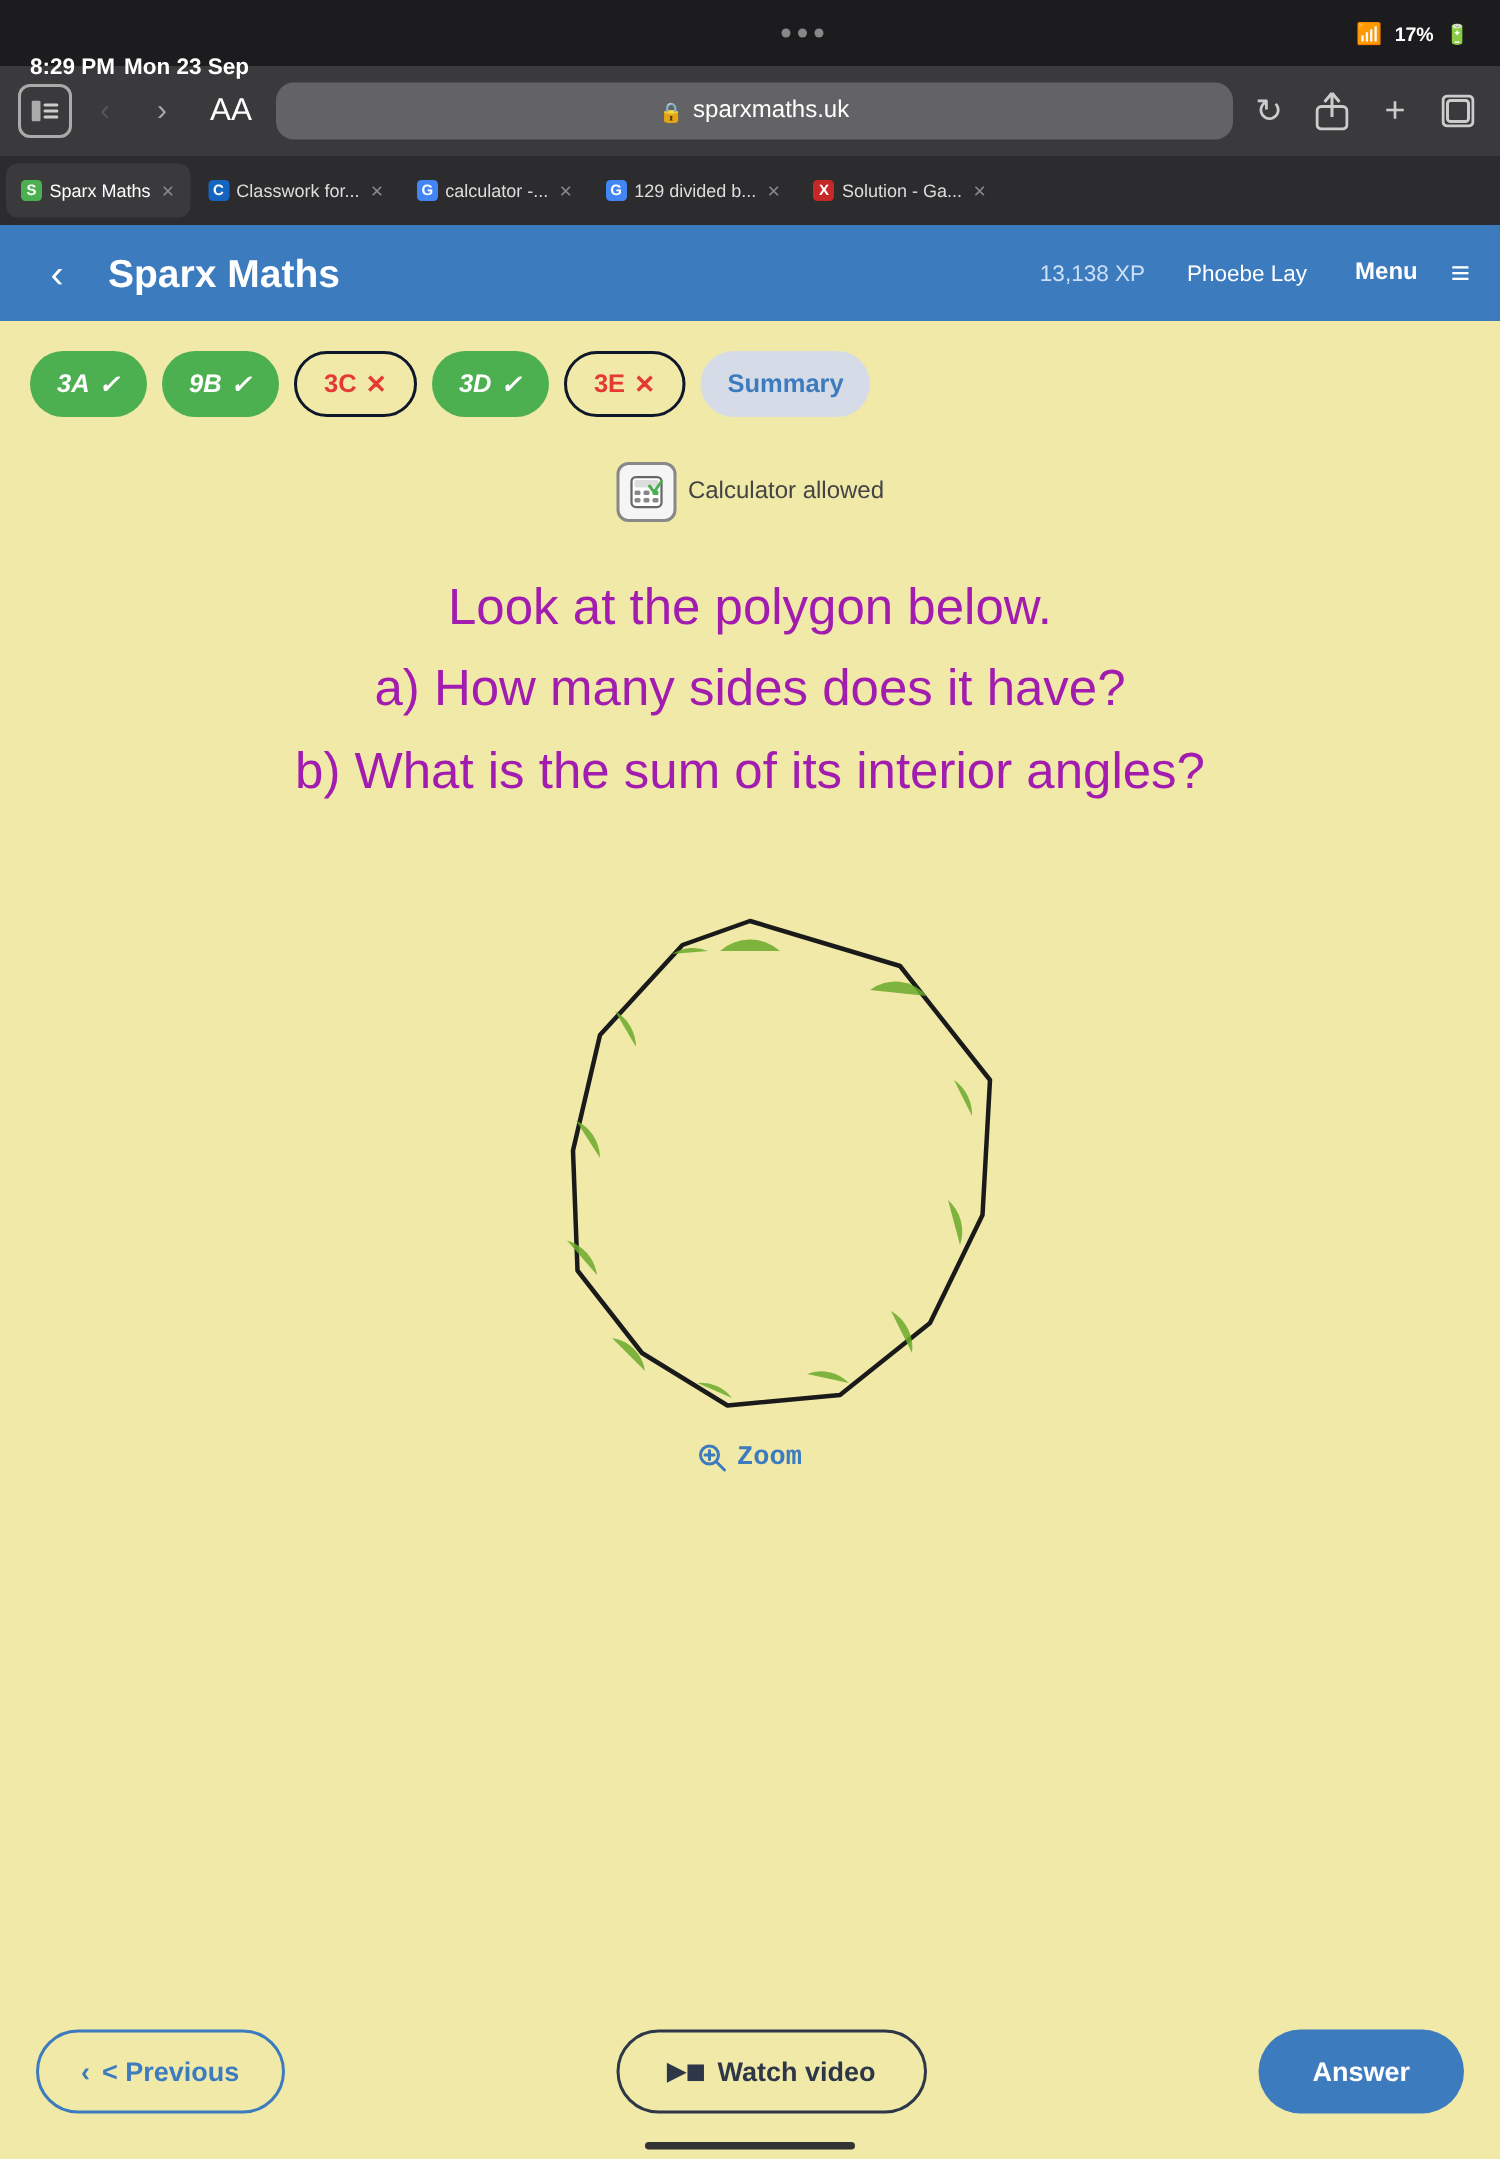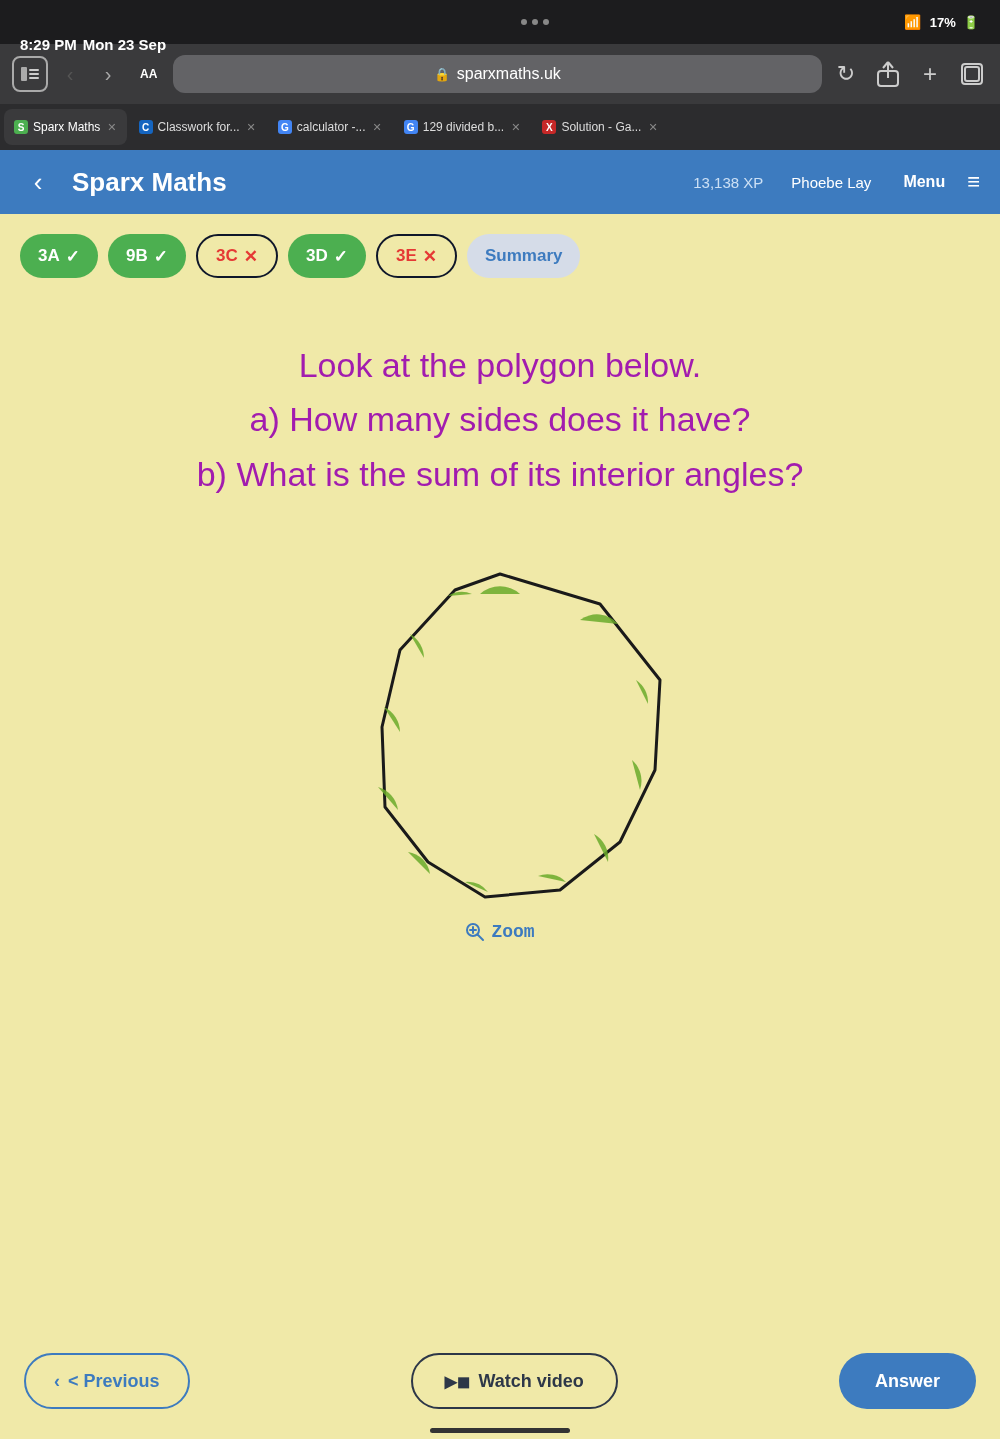--- a/index.html
+++ b/index.html
@@ -43,22 +43,22 @@
       color: #ccc; font-size: 16px; cursor: pointer;
     }
     .nav-btn {
       width: 32px; height: 32px;
       display: flex; align-items: center; justify-content: center;
       color: #aaa; font-size: 20px; cursor: pointer;
     }
     .nav-btn.disabled { color: #555; }
     .aa-label {
       color: white;
-      font-size: 12px;
-      font-weight: 700;
+      font-size: 21px;
+      font-weight: 400;
       padding: 0 8px;
     }
     .url-bar {
       flex: 1;
       background: #636366;
       border-radius: 12px;
       height: 38px;
       display: flex;
       align-items: center;
       justify-content: center;
@@ -138,21 +138,21 @@
       height: 44px;
       border-radius: 22px;
       display: flex;
       align-items: center;
       padding: 0 18px;
       font-size: 17px;
       font-weight: 700;
       gap: 6px;
       cursor: pointer;
     }
-    .task-tab.green { background: #4caf50; color: white; }
+    .task-tab.green { background: #4caf50; color: white; font-style: italic; }
     .task-tab.red-outline { background: transparent; border: 2px solid #0f172a; color: #e53935; }
     .task-tab.summary { background: #d5dce8; color: #3d7bbf; font-weight: 700; }
 
     
     .content {
       background: #f0e9a8;
       padding: 20px 40px;
     }
 
     
@@ -403,20 +403,37 @@
     <span>✕</span>
   </div>
   <div class="task-tab summary">
     <span>Summary</span>
   </div>
 </div>
 
 <div class="content">
 
   <div class="bookwork-area">
+    <div class="calculator-badge">
+      <div class="calc-icon">
+        <svg width="24" height="24" viewBox="0 0 24 24" fill="none">
+          <rect x="2" y="2" width="20" height="20" rx="3" stroke="#666" stroke-width="1.5" fill="#fff"></rect>
+          <rect x="4" y="4" width="16" height="5" rx="1" fill="#ddd"></rect>
+          <rect x="4" y="11" width="4" height="3" rx="1" fill="#888"></rect>
+          <rect x="10" y="11" width="4" height="3" rx="1" fill="#888"></rect>
+          <rect x="16" y="11" width="4" height="3" rx="1" fill="#4caf50"></rect>
+          <rect x="4" y="16" width="4" height="3" rx="1" fill="#888"></rect>
+          <rect x="10" y="16" width="4" height="3" rx="1" fill="#888"></rect>
+          <rect x="16" y="16" width="4" height="3" rx="1" fill="#888"></rect>
+
+          <path d="M14 8 L17 12 L22 5" stroke="#4caf50" stroke-width="2" fill="none" stroke-linecap="round"></path>
+        </svg>
+      </div>
+      <span>Calculator allowed</span>
+    </div>
   </div>
 
   <div class="question-text">
     <p>Look at the polygon below.</p>
     <p>a) How many sides does it have?</p>
     <p>b) What is the sum of its interior angles?</p>
   </div>
 
   <div class="polygon-container">
     <svg class="polygon-svg" viewBox="0 0 380 380">

